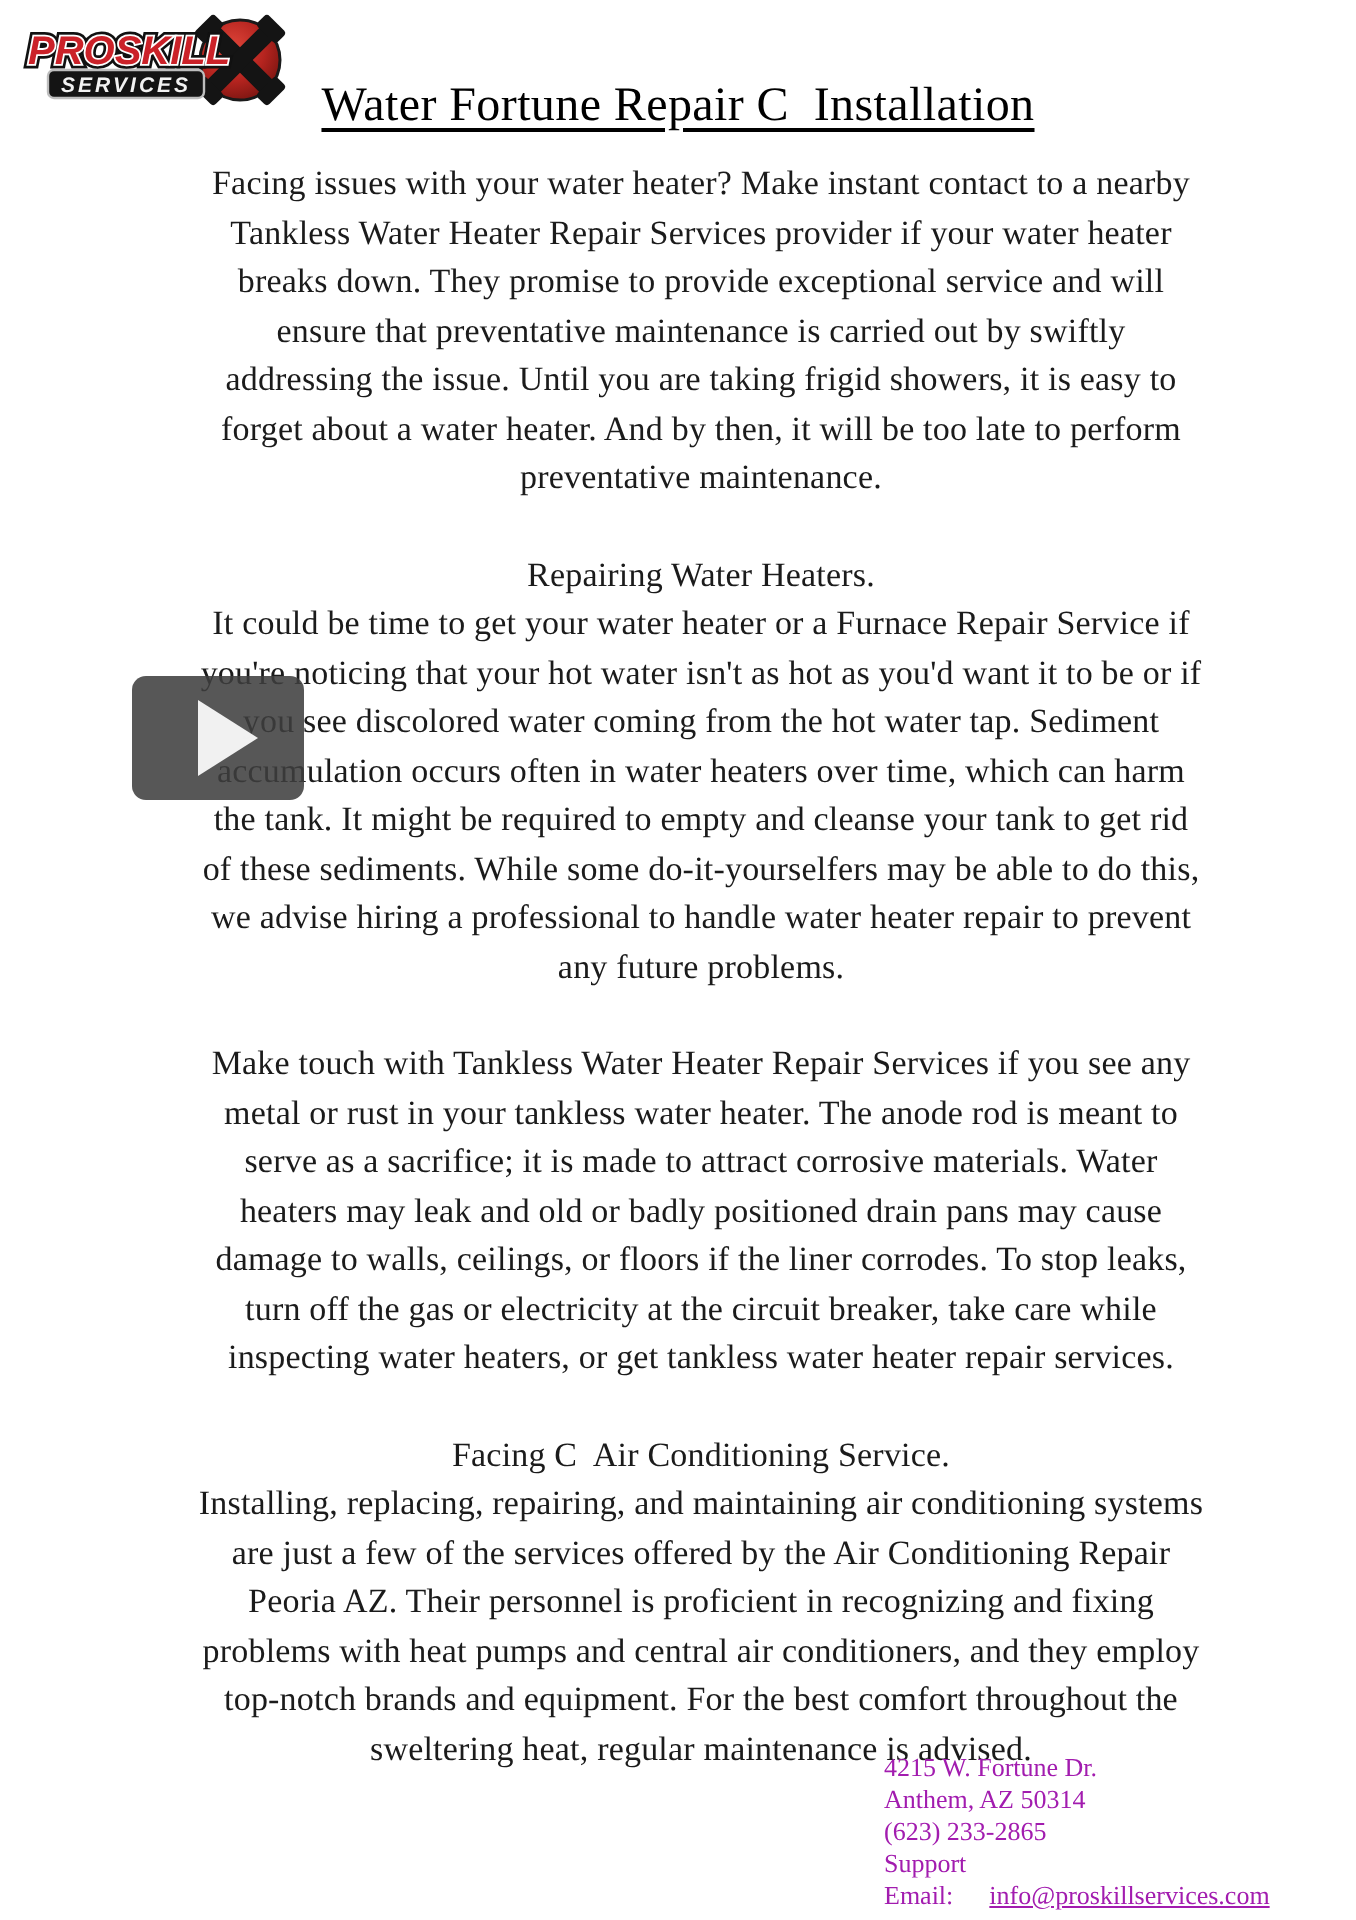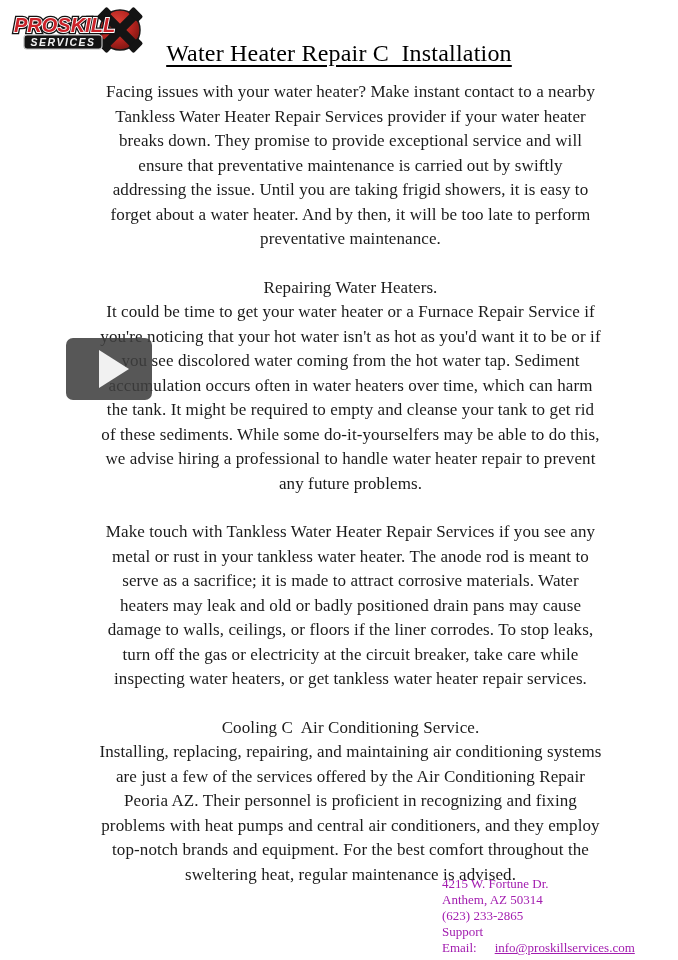--- a/index.html
+++ b/index.html
@@ -79,21 +79,21 @@
 
       <g font-family="Liberation Sans, sans-serif" font-style="italic" font-weight="900">
         <text x="6" y="27" font-size="20" fill="#cb2229" stroke="#111111" stroke-width="4.5" paint-order="stroke">PROSKILL</text>
         <text x="6" y="27" font-size="20" fill="#cb2229" stroke="#ffffff" stroke-width="1.8" paint-order="stroke">PROSKILL</text>
         <rect x="16" y="30" width="78" height="14" rx="3" fill="#141414" stroke="#bdbdbd" stroke-width="1.2"></rect>
         <text x="55" y="41" font-size="10.5" fill="#f2f2f2" text-anchor="middle" letter-spacing="1.5">SERVICES</text>
       </g>
     </svg>
   </div>
 
-  <h1 class="title">Water Heater Repair C  Installation</h1>
+  <h1 class="title">Water Fortune Repair C  Installation</h1>
 
   <div class="content">
     <p>Facing issues with your water heater? Make instant contact to a nearby
 Tankless Water Heater Repair Services provider if your water heater
 breaks down. They promise to provide exceptional service and will
 ensure that preventative maintenance is carried out by swiftly
 addressing the issue. Until you are taking frigid showers, it is easy to
 forget about a water heater. And by then, it will be too late to perform
 preventative maintenance.</p>
     <div class="spacer"></div>
@@ -108,21 +108,21 @@
 any future problems.</p>
     <div class="spacer"></div>
     <p>Make touch with Tankless Water Heater Repair Services if you see any
 metal or rust in your tankless water heater. The anode rod is meant to
 serve as a sacrifice; it is made to attract corrosive materials. Water
 heaters may leak and old or badly positioned drain pans may cause
 damage to walls, ceilings, or floors if the liner corrodes. To stop leaks,
 turn off the gas or electricity at the circuit breaker, take care while
 inspecting water heaters, or get tankless water heater repair services.</p>
     <div class="spacer"></div>
-    <p>Cooling C  Air Conditioning Service.</p>
+    <p>Facing C  Air Conditioning Service.</p>
     <p>Installing, replacing, repairing, and maintaining air conditioning systems
 are just a few of the services offered by the Air Conditioning Repair
 Peoria AZ. Their personnel is proficient in recognizing and fixing
 problems with heat pumps and central air conditioners, and they employ
 top-notch brands and equipment. For the best comfort throughout the
 sweltering heat, regular maintenance is advised.</p>
   </div>
 
   <div class="video-overlay">
     <span class="play-triangle"></span>

